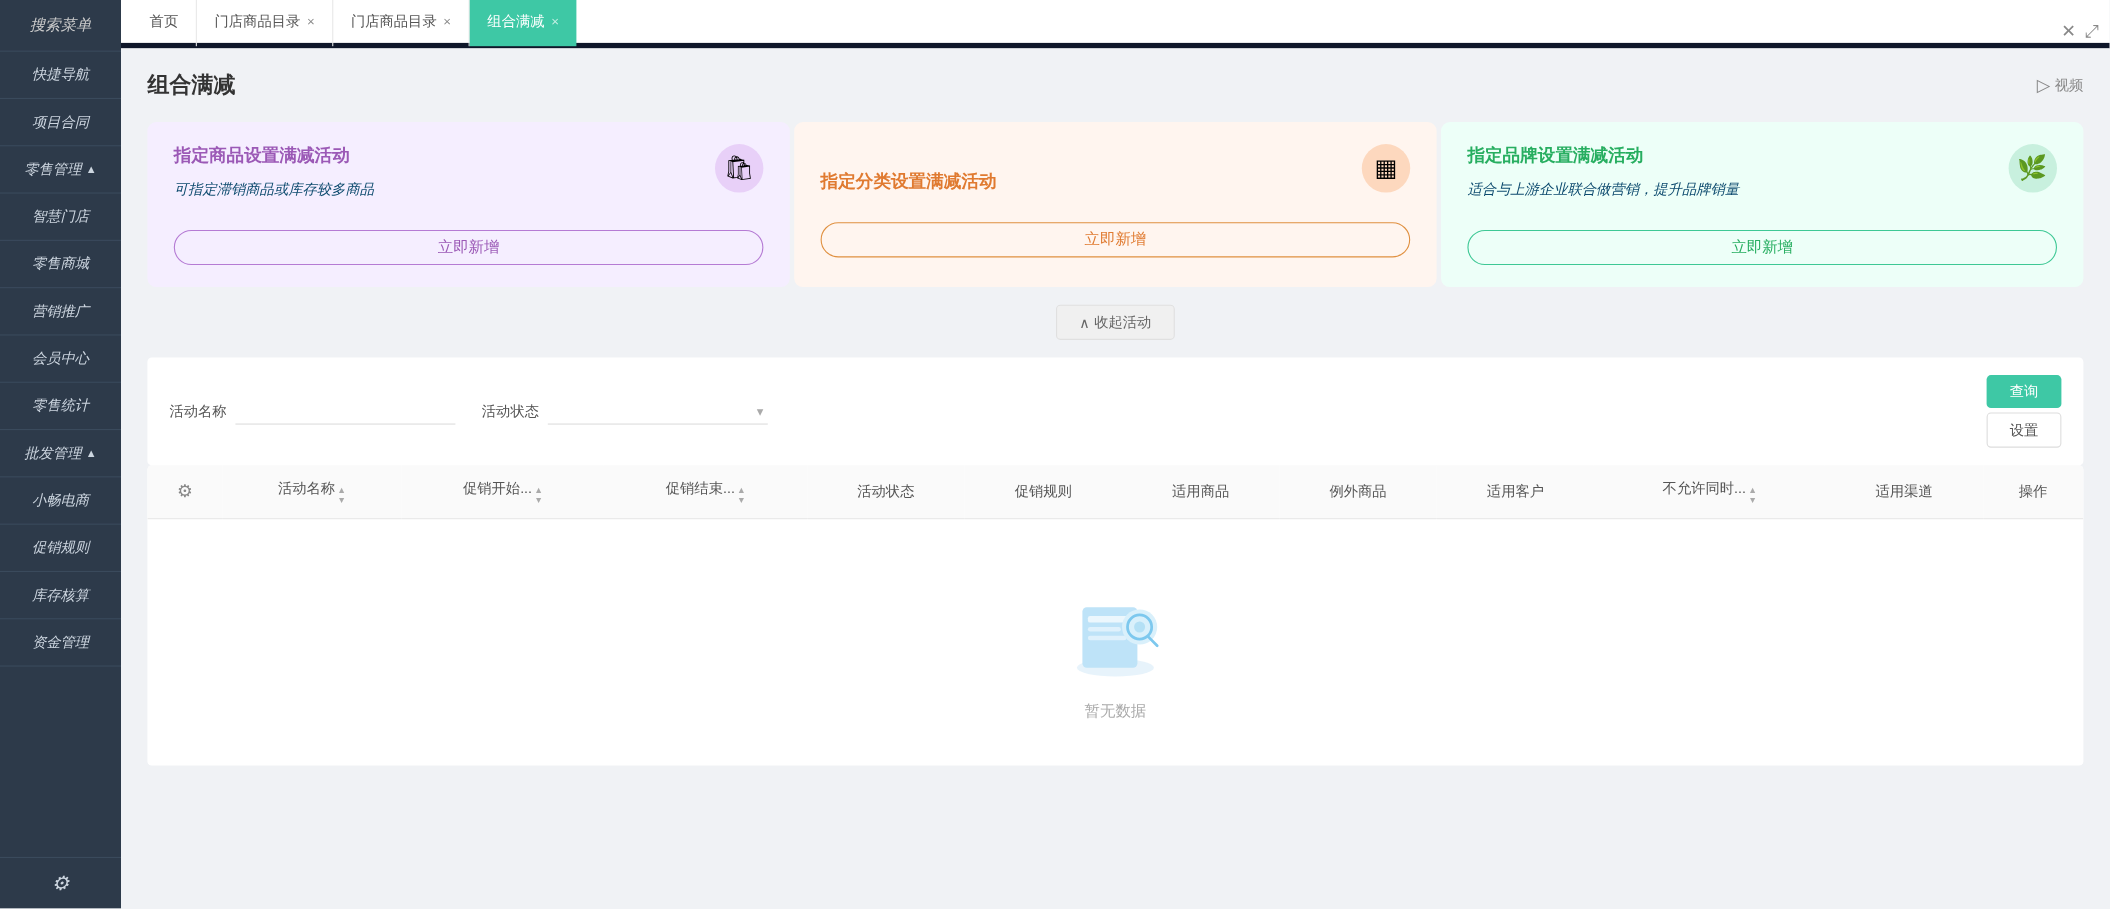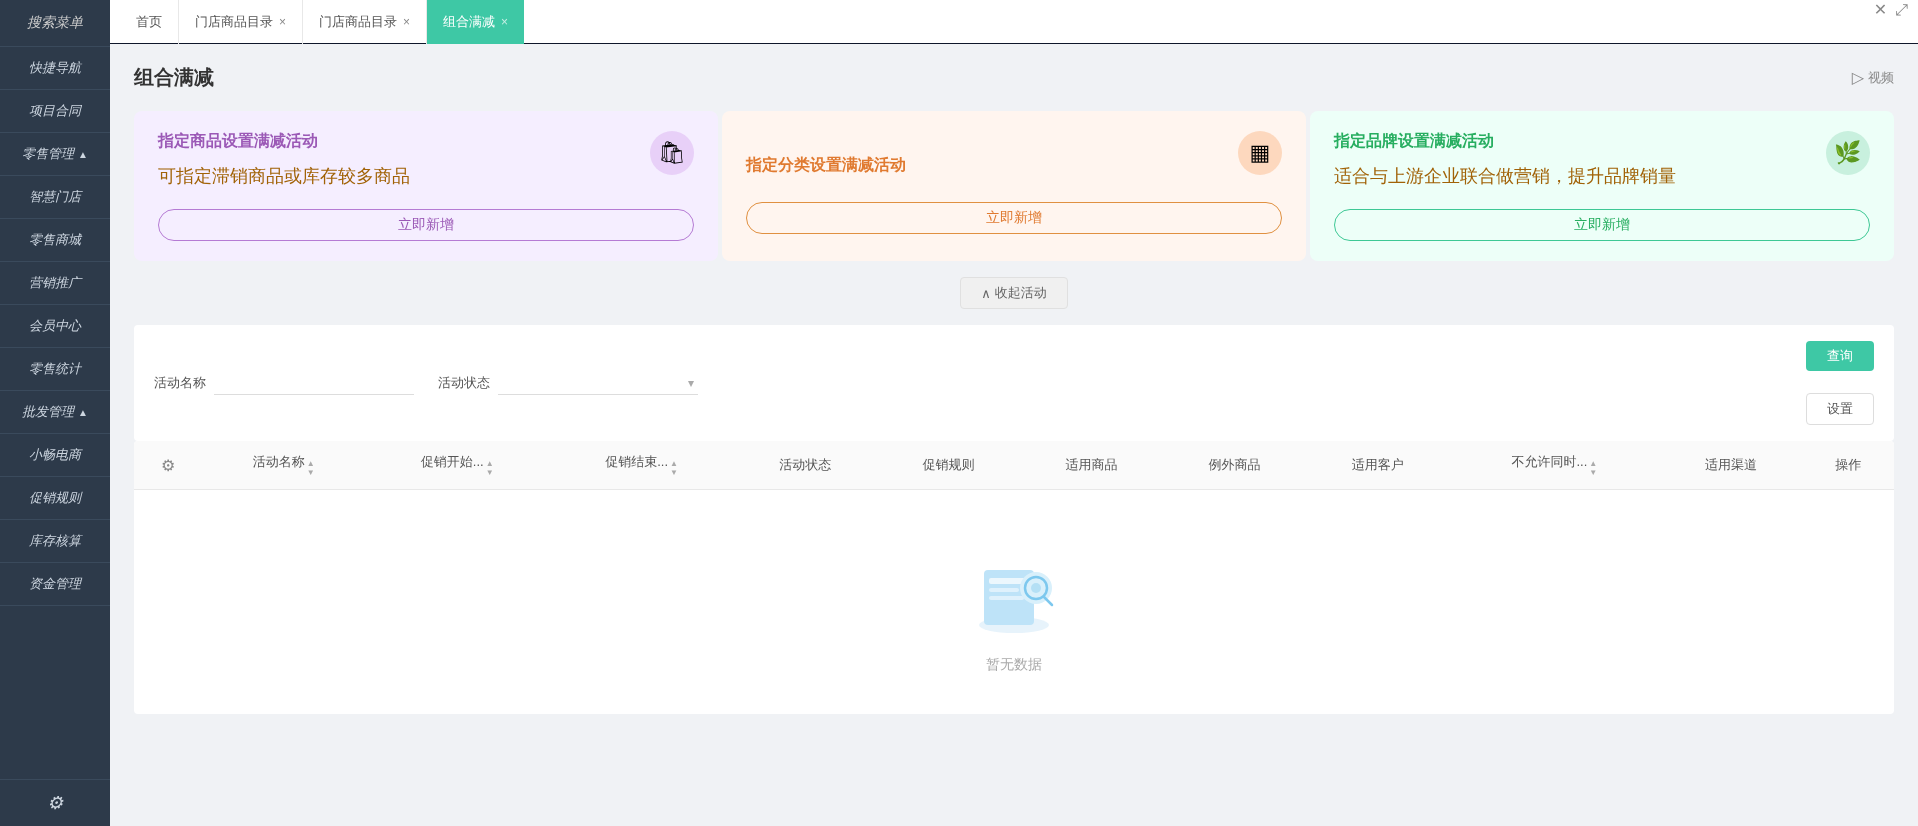--- a/index.html
+++ b/index.html
@@ -48,22 +48,22 @@
       display: flex;
       flex-direction: column;
       background: #f0f2f5;
       overflow: hidden;
     }
 
     
     .tabbar {
       background: #fff;
       display: flex;
-      align-items: flex-start;
-      border-bottom: 1px solid #0f172a;
+      align-items: flex-end;
+      border-bottom: 5px solid #0f172a;
       padding: 0 10px;
       height: 44px;
       flex-shrink: 0;
     }
     .tab {
       padding: 0 16px;
       height: 44px;
       line-height: 44px;
       font-size: 13px;
       color: #555;
@@ -140,24 +140,25 @@
     .card-title {
       font-size: 16px;
       font-weight: 600;
       margin-bottom: 10px;
     }
     .card-purple .card-title { color: #9b59b6; }
     .card-orange .card-title { color: #e07a30; margin-top: 24px; }
     .card-green .card-title { color: #27ae60; }
 
     .card-desc {
-      font-size: 18px;
-      color: #a16207;
+      font-size: 13px;
+      color: #0c4a6e;
       flex: 1;
       line-height: 1.6;
+      font-style: italic;
     }
     .card-icon {
       position: absolute;
       right: 24px;
       top: 20px;
       width: 44px;
       height: 44px;
       border-radius: 50%;
       display: flex;
       align-items: center;
@@ -249,21 +250,21 @@
       position: absolute;
       right: 4px;
       pointer-events: none;
       color: #aaa;
       font-size: 12px;
     }
     .filter-buttons {
       margin-left: auto;
       display: flex;
       flex-direction: column;
-      gap: 22px;
+      gap: 4px;
     }
     .btn-query {
       background: #3ec8a5;
       color: #fff;
       border: none;
       border-radius: 4px;
       padding: 6px 20px;
       font-size: 13px;
       cursor: pointer;
       white-space: nowrap;

